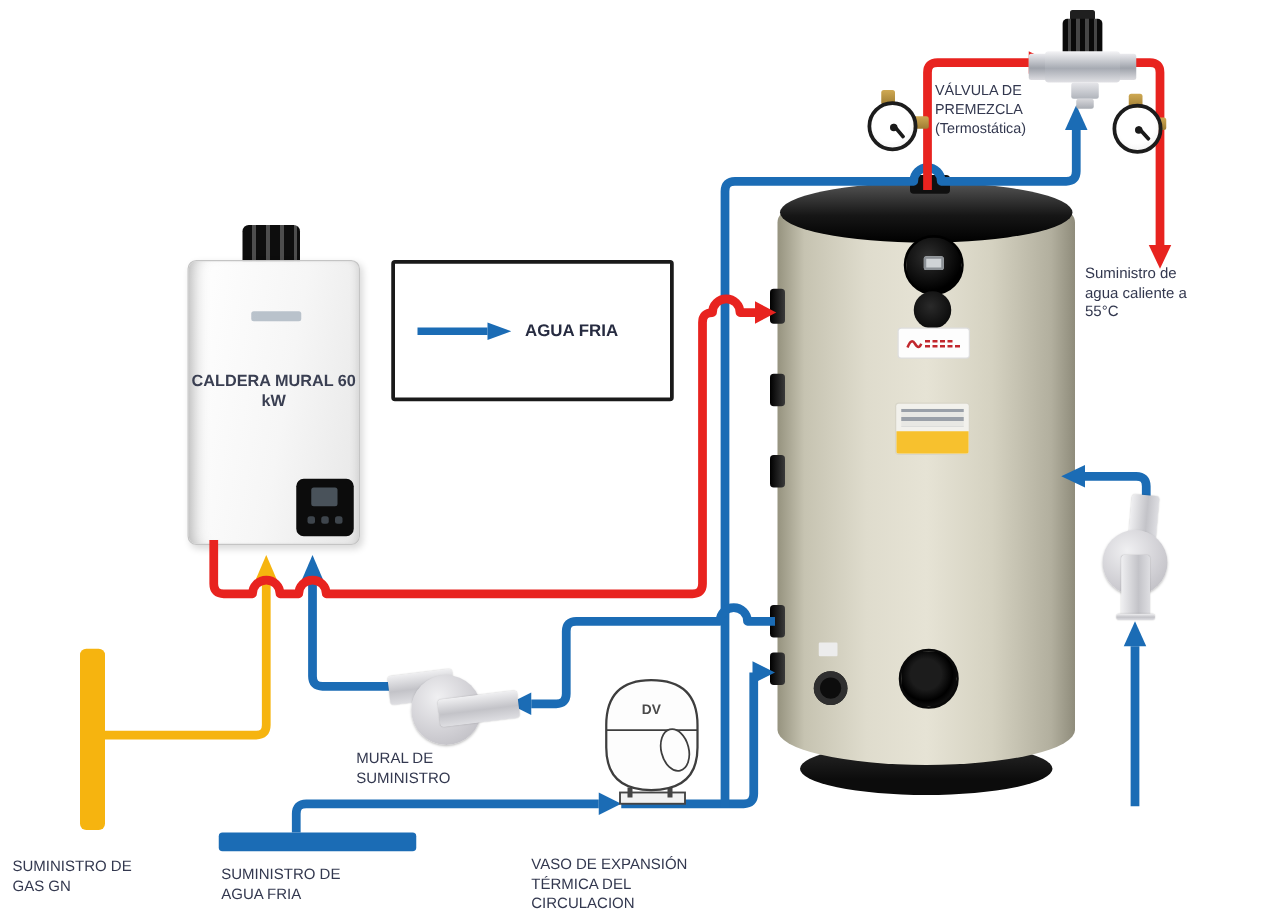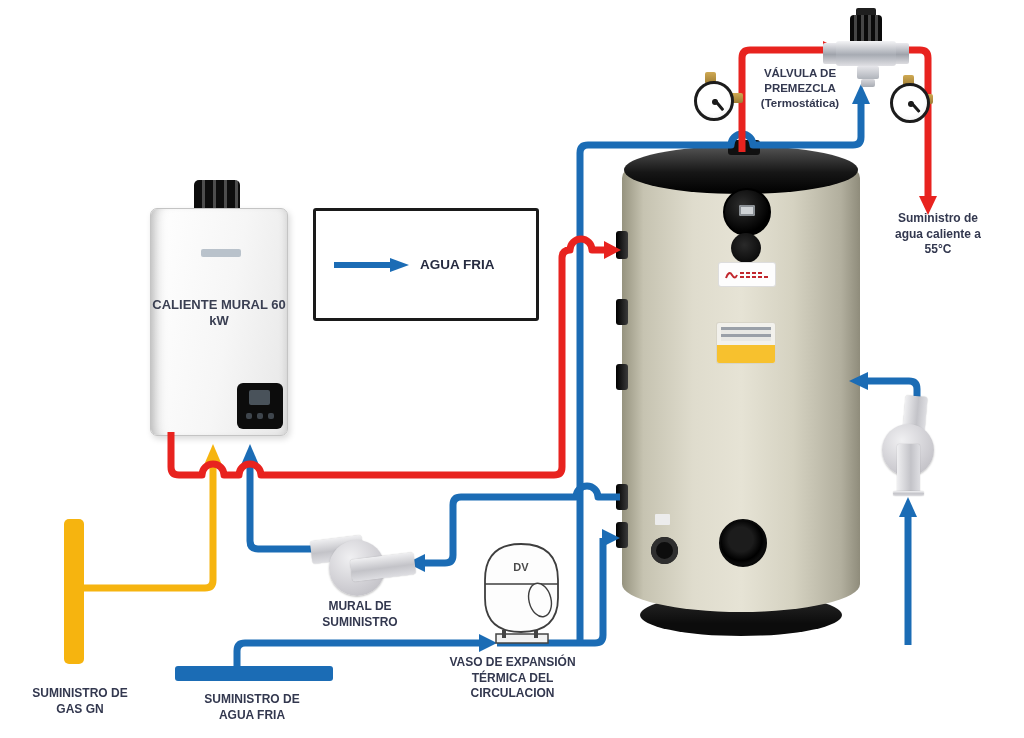--- a/index.html
+++ b/index.html
@@ -4,22 +4,22 @@
 <style>
   html,body{margin:0;padding:0;background:#ffffff;}
   #canvas{position:relative;width:1024px;height:738px;background:#fff;overflow:hidden;
           font-family:"Liberation Sans",sans-serif;}
   
   #pipes{position:absolute;left:0;top:0;z-index:4;}
   .pipe{fill:none;stroke-width:7;stroke-linejoin:round;stroke-linecap:butt;}
   .hot{stroke:var(--hot,#e8231f);}  .cold{stroke:var(--cold,#1b6cb5);} .gas{stroke:var(--gas,#f6b40f);}
   .fhot{fill:var(--hot,#e8231f);}   .fcold{fill:var(--cold,#1b6cb5);}  .fgas{fill:var(--gas,#f6b40f);}
   
-  .lbl{position:absolute;z-index:7;font-weight:bold;color:var(--text,#33384f);
-       text-align:center;font-size:12px;line-height:1.3;}
+  .lbl{position:absolute;z-index:7;font-weight:normal;color:var(--text,#33384f);
+       font-size:12px;line-height:1.3;}
   .lbl span{display:block;}
   
   #legend{position:absolute;left:313px;top:208px;width:226px;height:113px;z-index:6;
           background:#fff;border:3px solid #1a1a1a;border-radius:3px;
           display:flex;flex-direction:column;justify-content:center;gap:10px;padding-left:16px;box-sizing:border-box;}
   .legend-row{display:flex;align-items:center;gap:10px;}
   .legend-row .txt{font-weight:bold;font-size:13.5px;color:#262b40;}
   
   #boiler{position:absolute;left:150px;top:208px;width:136px;height:226px;z-index:3;
           background:linear-gradient(100deg,#ffffff 0%,#f6f6f6 55%,#e7e7e7 100%);
@@ -131,21 +131,21 @@
     <polygon class="fhot" points="823,41 823,59 841,50"></polygon>
 
     <path class="pipe hot" d="M893,50 L920,50 Q928,50 928,58 L928,196"></path>
     <polygon class="fhot" points="919,196 937,196 928,215"></polygon>
   </svg>
 
   <div id="boiler-flue"></div>
   <div id="boiler">
     <div id="boiler-brand"></div>
     <div id="boiler-text">
-      <span>CALIENTE</span>
+      <span>CALDERA</span>
       <span>MURAL 60 kW</span>
     </div>
     <div id="boiler-panel">
       <div class="screen"></div>
       <div class="b1"></div>
       <div class="b2"></div>
       <div class="b3"></div>
     </div>
   </div>
 
@@ -239,21 +239,21 @@
     <span>Suministro de</span>
     <span>agua caliente a</span>
     <span>55°C</span>
   </div>
 
   <div class="lbl" style="left:285px;top:599px;width:150px;">
     <span>MURAL DE</span>
     <span>SUMINISTRO</span>
   </div>
 
-  <div class="lbl" style="left:425px;top:655px;width:175px;">
+  <div class="lbl" style="left:425px;top:684px;width:175px;">
     <span>VASO DE EXPANSIÓN</span>
     <span>TÉRMICA DEL</span>
     <span>CIRCULACION</span>
   </div>
 
   <div class="lbl" style="left:10px;top:686px;width:140px;">
     <span>SUMINISTRO DE</span>
     <span>GAS GN</span>
   </div>
 

